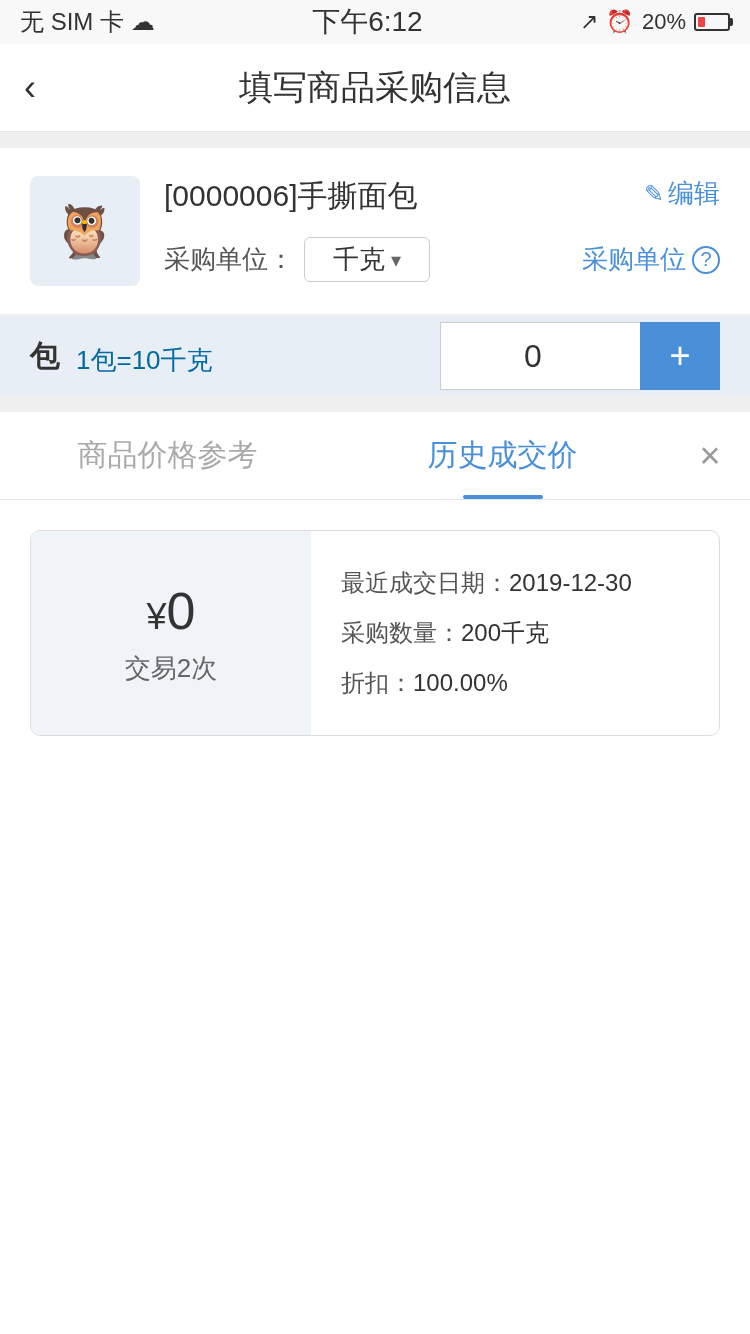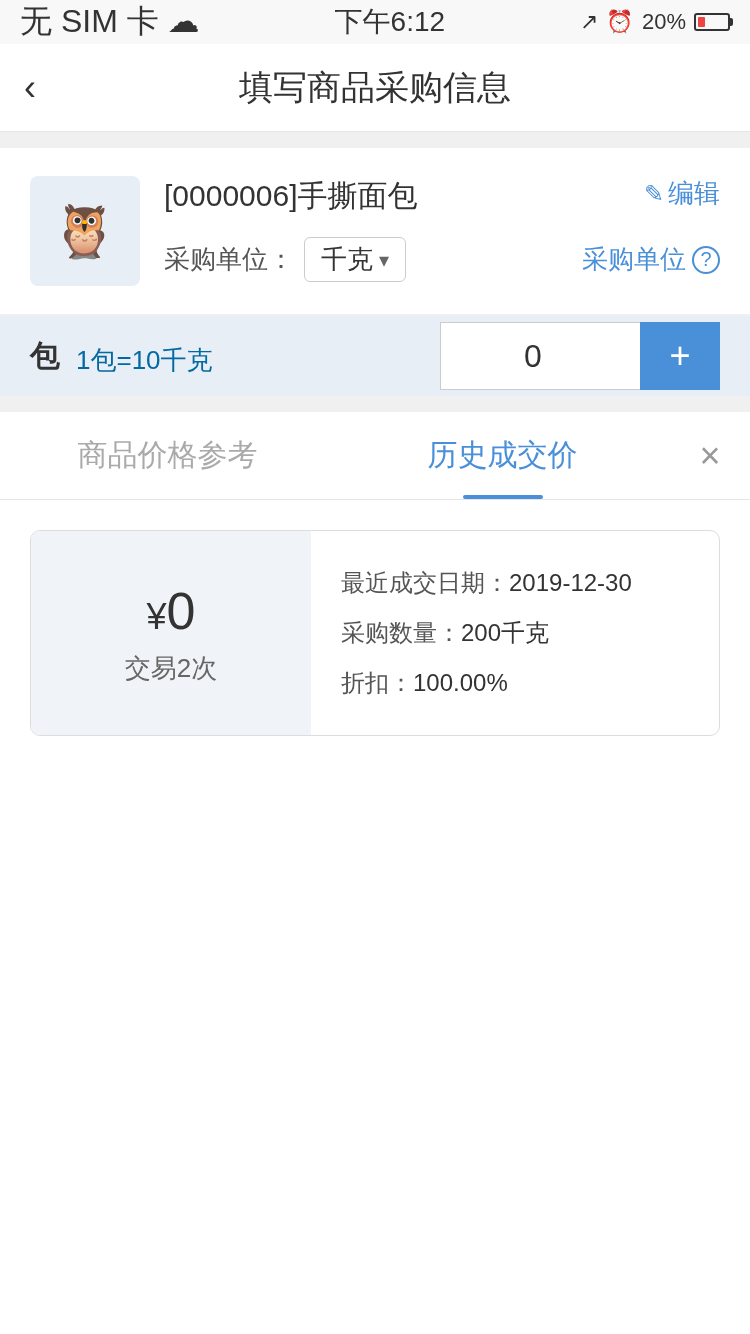--- a/index.html
+++ b/index.html
@@ -20,21 +20,21 @@
       display: flex;
       align-items: center;
       justify-content: space-between;
       padding: 0 20px;
       font-size: 26px;
     }
     .status-left {
       display: flex;
       align-items: center;
       gap: 10px;
-      font-size: 32px;
+      font-size: 24px;
       color: #333;
     }
     .status-center {
       font-size: 28px;
       font-weight: 500;
       color: #333;
     }
     .status-right {
       display: flex;
       align-items: center;
@@ -150,21 +150,21 @@
     .unit-left {
       display: flex;
       align-items: center;
       gap: 10px;
       font-size: 26px;
       color: #555;
     }
     .unit-selector {
       border: 1px solid #ccc;
       border-radius: 6px;
-      padding: 4px 16px;
+      padding: 4px 28px;
       font-size: 26px;
       color: #333;
       background: #fff;
       display: flex;
       align-items: center;
       gap: 6px;
       cursor: pointer;
     }
     .unit-dropdown-arrow {
       font-size: 20px;

